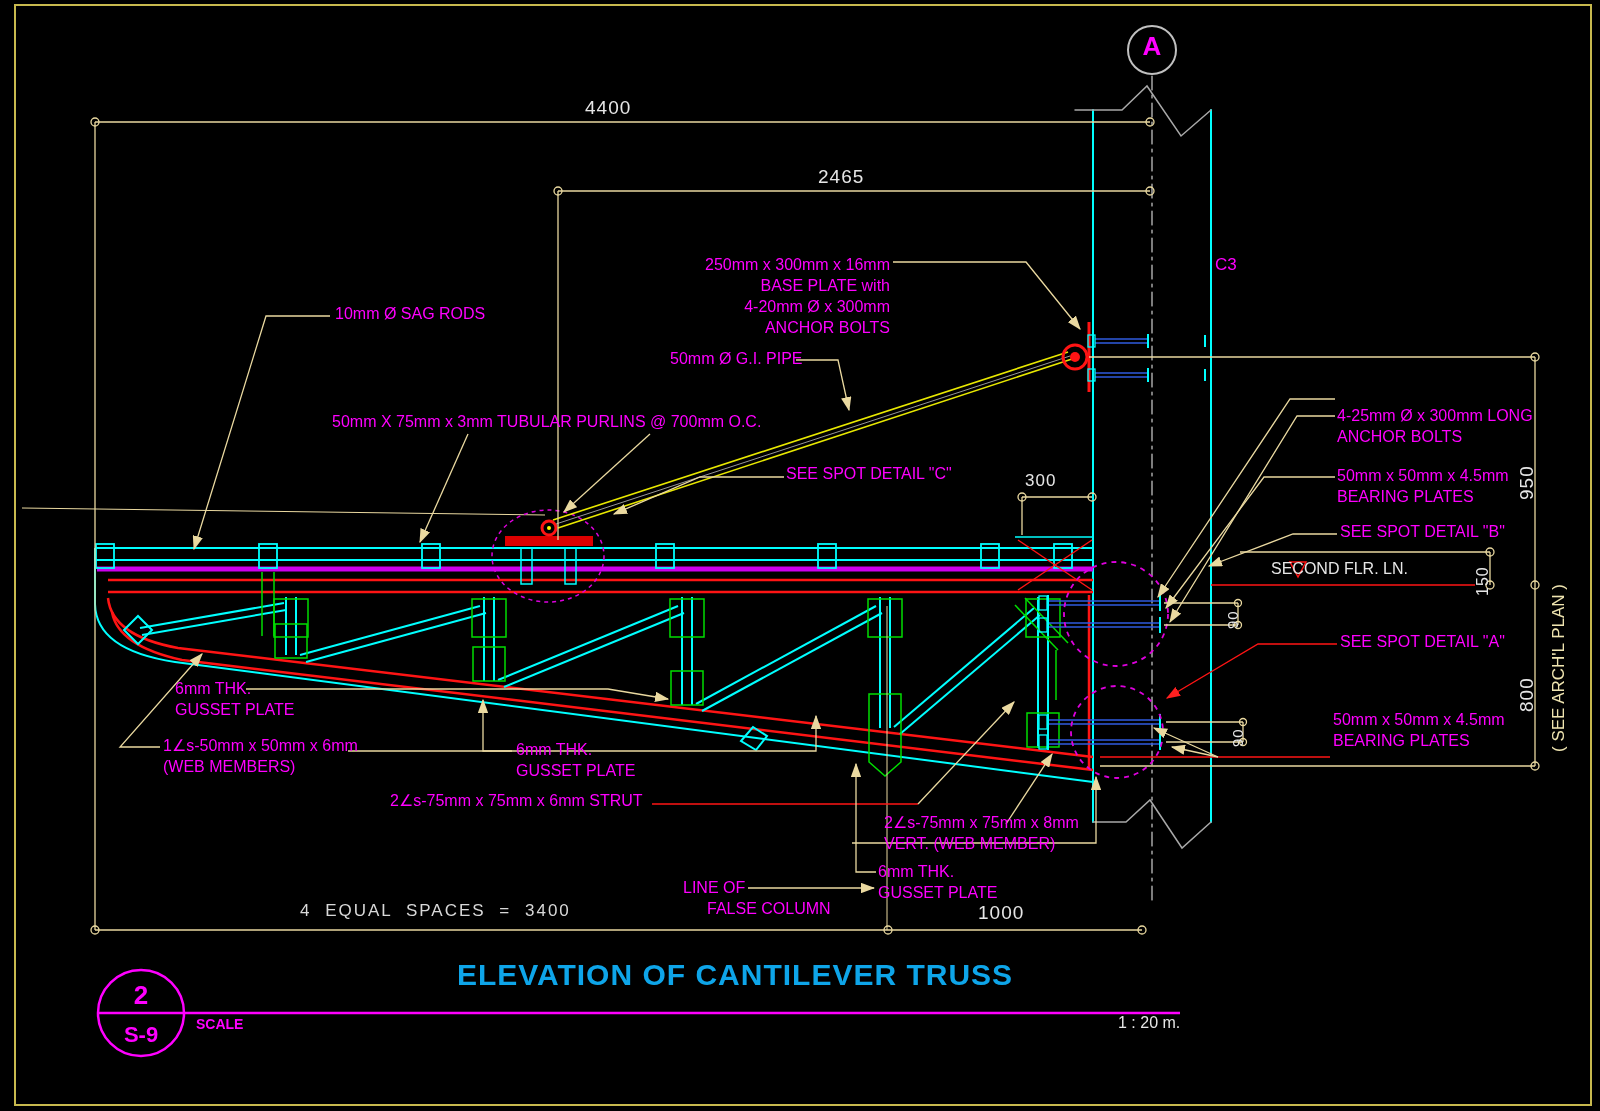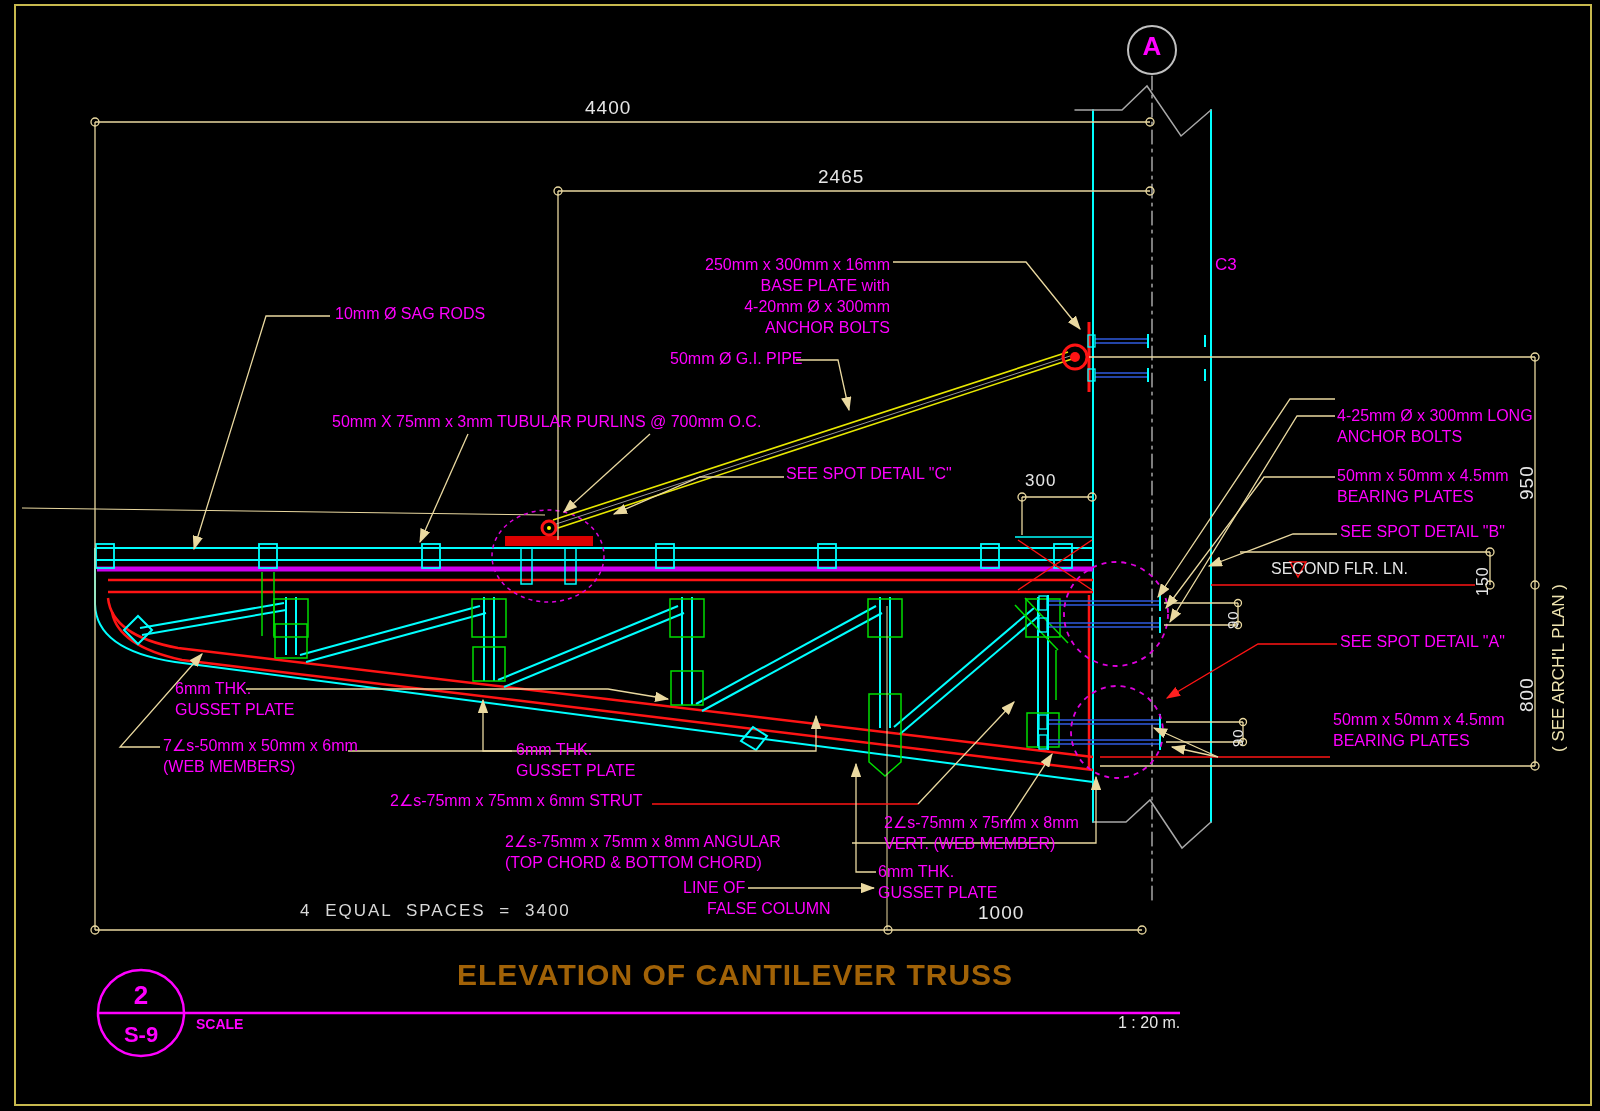--- a/index.html
+++ b/index.html
@@ -13,21 +13,21 @@
   .dimnum{font-size:19px;color:#e6e6e6;letter-spacing:1px;}
   .rot{transform:rotate(-90deg);transform-origin:0 0;}
   .ralign{text-align:right;}
   .calign{text-align:center;}
   #watermark{position:absolute;left:178px;top:436px;display:flex;align-items:baseline;
     font-weight:bold;color:rgba(130,130,130,0.10);
     -webkit-text-stroke:2.5px rgba(165,165,165,0.50);}
   .wm-main{font-size:190px;letter-spacing:3px;}
   .wm-suffix{font-size:104px;letter-spacing:2px;}
   #drawing-title{position:absolute;left:440px;top:958px;width:590px;text-align:center;
-    color:#a16207;font-size:30px;font-weight:bold;letter-spacing:1px;}
+    color:#0ea5e9;font-size:30px;font-weight:bold;letter-spacing:1px;}
   .bubble-txt{position:absolute;color:#ff00ff;font-weight:bold;text-align:center;}
   .spaces{letter-spacing:2px;word-spacing:7px;color:#d8d8d8;font-size:17px;}
 </style>
 </head>
 <body>
 
 <div id="stage">
 
 <svg id="linework" width="1600" height="1111" viewBox="0 0 1600 1111">
   <defs>
@@ -328,35 +328,31 @@
   <span>50mm x 50mm x 4.5mm</span>
   <span>BEARING PLATES</span>
 </div>
 
 <div class="lbl" style="left:175px;top:678px;">
   <span>6mm THK.</span>
   <span>GUSSET PLATE</span>
 </div>
 
 <div class="lbl" style="left:163px;top:735px;">
-  <span>7∠s-50mm x 50mm x 6mm</span>
+  <span>1∠s-50mm x 50mm x 6mm</span>
   <span>(WEB MEMBERS)</span>
 </div>
 
 <div class="lbl" style="left:516px;top:739px;">
   <span>6mm THK.</span>
   <span>GUSSET PLATE</span>
 </div>
 
 <div class="lbl" style="left:390px;top:790px;">2∠s-75mm x 75mm x 6mm STRUT</div>
 
-<div class="lbl" style="left:505px;top:831px;">
-  <span>2∠s-75mm x 75mm x 8mm ANGULAR</span>
-  <span>(TOP CHORD &amp; BOTTOM CHORD)</span>
-</div>
 
 <div class="lbl" style="left:683px;top:877px;">
   <span>LINE OF</span>
   <span style="margin-left:24px;">FALSE COLUMN</span>
 </div>
 
 <div class="lbl" style="left:884px;top:812px;">
   <span>2∠s-75mm x 75mm x 8mm</span>
   <span>VERT. (WEB MEMBER)</span>
 </div>

